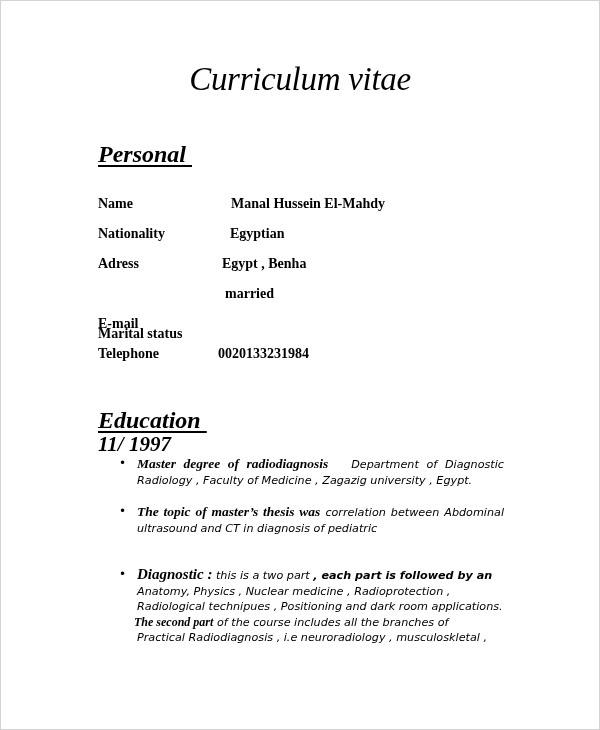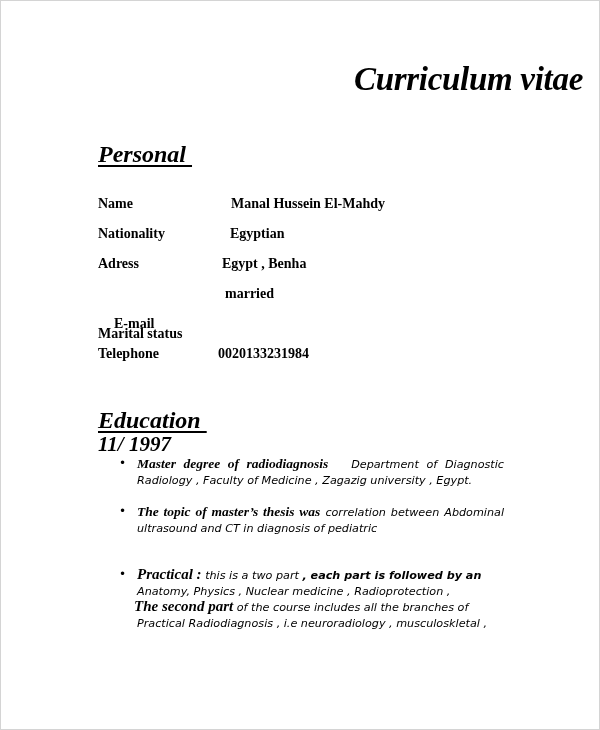--- a/index.html
+++ b/index.html
@@ -5,22 +5,22 @@
   html, body { margin: 0; padding: 0; }
   body {
     width: 600px; height: 730px; background: #ffffff; overflow: hidden;
     font-family: "Liberation Serif", "DejaVu Serif", serif; color: #000;
   }
   .page {
     position: relative; width: 598px; height: 728px;
     border: 1px solid #d4d4d4; background: #fff;
   }
   .title {
-    position: absolute; left: 0; width: 582px; top: 60px; text-align: right;
-    font-size: 33px; font-weight: bold; font-style: italic; letter-spacing: -0.3px;
+    position: absolute; left: 0; width: 582px; top: 60px; text-align: center;
+    font-size: 33px; font-weight: normal; font-style: italic; letter-spacing: -0.3px; padding-left: 8px;
   }
   .section-heading {
     position: absolute; left: 97px; font-weight: bold; font-style: italic;
     font-size: 24px; text-decoration: underline; text-decoration-thickness: 2px;
     text-underline-offset: 3px; white-space: pre;
   }
   .kv-label, .kv-value {
     position: absolute; font-size: 14px; font-weight: bold; 
     white-space: nowrap;
   }
@@ -57,21 +57,21 @@
 
   <div class="kv-label" style="top:225px;">Nationality</div>
   <div class="kv-value" style="top:225px;left:229px;">Egyptian</div>
 
   <div class="kv-label" style="top:255px;">Adress</div>
   <div class="kv-value" style="top:255px;left:221px;">Egypt , Benha</div>
 
   <div class="kv-label" style="top:285px;margin-top:40px;">Marital status</div>
   <div class="kv-value" style="top:285px;left:224px;">married</div>
 
-  <div class="kv-label" style="top:315px;margin-left:16px;">E-mail</div>
+  <div class="kv-label" style="top:315px;">E-mail</div>
 
   <div class="kv-label" style="top:345px;">Telephone</div>
   <div class="kv-value" style="top:345px;left:217px;">0020133231984</div>
 
   <div class="section-heading" style="top:406px;">Education </div>
   <div class="date">11/ 1997</div>
 
   <div class="bullet-list" style="top:455px;">
     <span class="bullet">•</span>
     <div class="bul-body">
@@ -91,23 +91,24 @@
         <span>correlation between  Abdominal</span>
       </div>
       <div>ultrasound and CT in diagnosis of pediatric</div>
     </div>
   </div>
 
   <div class="bullet-list" style="top:566px;">
     <span class="bullet">•</span>
     <div class="bul-body">
       <div>
-        <span class="b-serif" style="font-size:15px;">Practical :</span><span> this is a two part </span><span class="b-sans">, each part is followed by an</span>
+        <span class="b-serif" style="font-size:15px;">Diagnostic :</span><span> this is a two part </span><span class="b-sans">, each part is followed by an</span>
       </div>
       <div>Anatomy,   Physics , Nuclear medicine , Radioprotection ,</div>
+      <div>Radiological technipues , Positioning and dark room applications.</div>
       <div style="margin-left:-3px;">
-        <span class="b-serif" style="font-size:15px;text-align:right;">The second part</span><span> of the course includes all the branches of</span>
+        <span class="b-serif" style="font-size:12px;text-align:right;">The second part</span><span> of the course includes all the branches of</span>
       </div>
       <div>Practical  Radiodiagnosis , i.e neuroradiology , musculoskletal ,</div>
     </div>
   </div>
 
 </div>
 
 </body></html>

